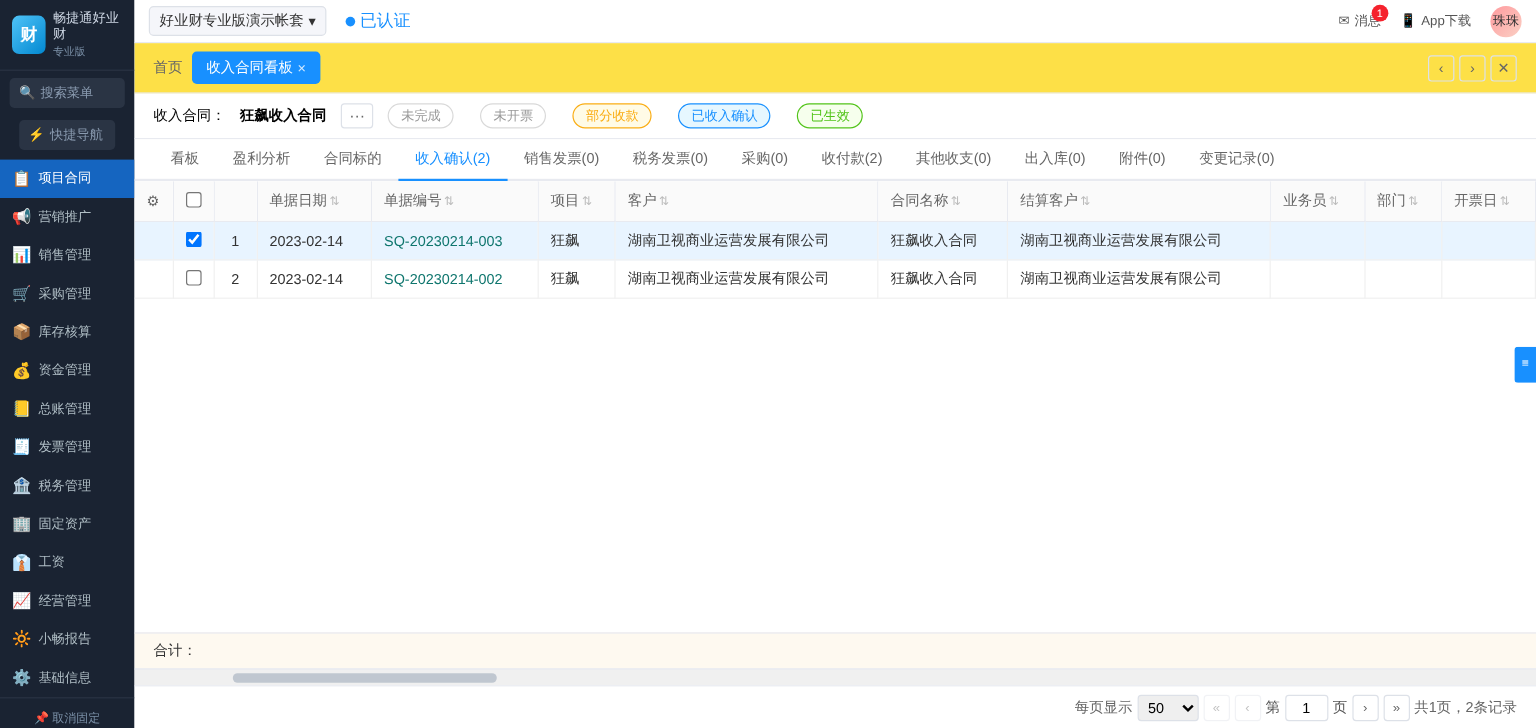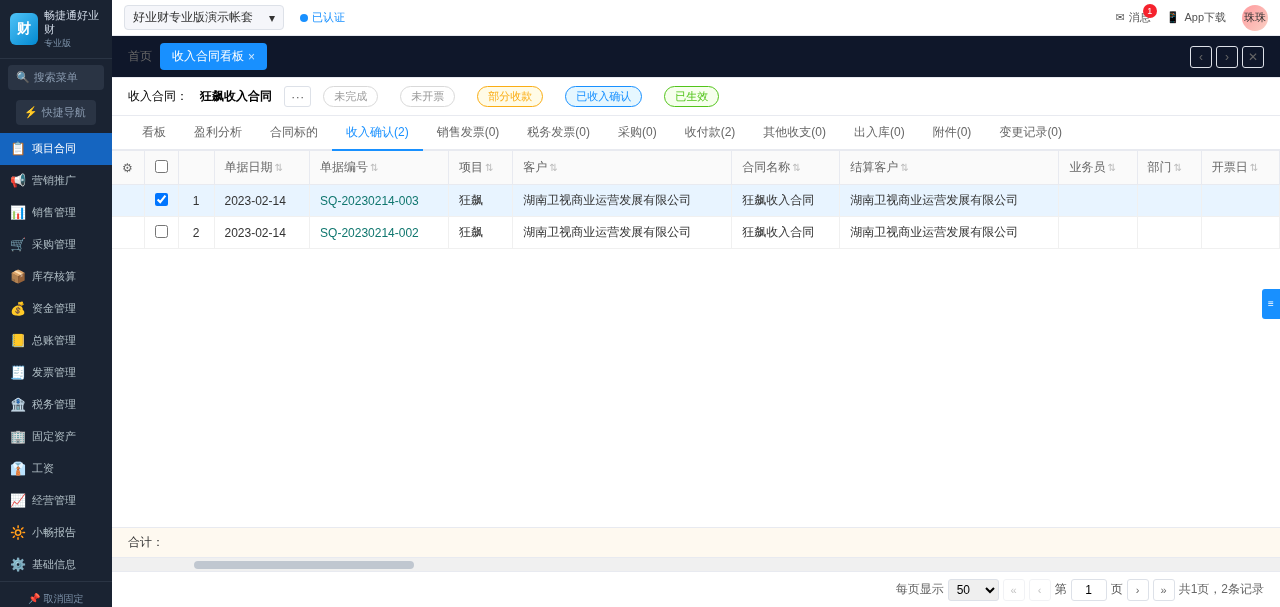--- a/index.html
+++ b/index.html
@@ -17,30 +17,30 @@
     .sidebar-item.active { background: #1565c0; color: white; }
     .sidebar-item-icon { width: 16px; height: 16px; display: flex; align-items: center; justify-content: center; font-size: 13px; flex-shrink: 0; }
     .sidebar-bottom { margin-top: auto; padding: 6px; border-top: 1px solid #2a3444; }
     .sidebar-pin-btn { background: none; border: none; color: #7a8fa6; font-size: 10px; cursor: pointer; padding: 4px; width: 100%; text-align: center; }
 
     
     .main { flex: 1; display: flex; flex-direction: column; height: 100%; overflow: hidden; }
 
     
     .topbar { background: white; height: 36px; display: flex; align-items: center; padding: 0 12px; border-bottom: 1px solid #e8eaf0; gap: 8px; flex-shrink: 0; }
-    .topbar-selector { display: flex; align-items: center; gap: 16px; font-size: 12px; color: #333; background: #f5f6fa; border: 1px solid #dde1e8; border-radius: 4px; padding: 3px 8px; cursor: pointer; }
-    .topbar-certified { display: flex; align-items: center; gap: 4px; color: #1890ff; font-size: 11px; margin-left: 8px; }
+    .topbar-selector { display: flex; align-items: center; gap: 4px; font-size: 12px; color: #333; background: #f5f6fa; border: 1px solid #dde1e8; border-radius: 4px; padding: 3px 8px; cursor: pointer; }
+    .topbar-certified { display: flex; align-items: center; gap: 4px; color: #1890ff; font-size: 14px; margin-left: 8px; }
     .topbar-certified-dot { width: 8px; height: 8px; background: #1890ff; border-radius: 50%; }
     .topbar-right { margin-left: auto; display: flex; align-items: center; gap: 16px; }
     .topbar-icon-btn { background: none; border: none; cursor: pointer; display: flex; align-items: center; gap: 4px; font-size: 11px; color: #555; position: relative; }
     .badge { background: #f5222d; color: white; font-size: 9px; border-radius: 8px; padding: 0 4px; min-width: 14px; height: 14px; display: flex; align-items: center; justify-content: center; position: absolute; top: -6px; right: -6px; }
     .topbar-avatar { width: 26px; height: 26px; background: linear-gradient(135deg, #ff9a9e, #fad0c4); border-radius: 50%; display: flex; align-items: center; justify-content: center; font-size: 11px; color: #333; cursor: pointer; }
 
     
-    .breadcrumb-bar { background: #0f172a; height: 42px; display: flex; align-items: center; padding: 0 16px; border-bottom: 1px solid #e8eaf0; gap: 8px; flex-shrink: 0; }
+    .breadcrumb-bar { background: #fde047; height: 42px; display: flex; align-items: center; padding: 0 16px; border-bottom: 1px solid #e8eaf0; gap: 8px; flex-shrink: 0; }
     .breadcrumb-home { color: #666; font-size: 12px; cursor: pointer; }
     .tab-active-btn { background: #1890ff; color: white; border: none; border-radius: 4px; padding: 5px 12px; font-size: 12px; cursor: pointer; display: flex; align-items: center; gap: 4px; }
     .tab-active-btn .close-x { opacity: 0.8; }
 
     
     .nav-arrows { margin-left: auto; display: flex; gap: 4px; }
     .nav-arrow { background: none; border: 1px solid #dde1e8; border-radius: 3px; width: 22px; height: 22px; cursor: pointer; display: flex; align-items: center; justify-content: center; color: #666; font-size: 12px; }
 
     
     .contract-header { background: white; padding: 8px 16px; border-bottom: 1px solid #e8eaf0; display: flex; align-items: center; gap: 12px; flex-shrink: 0; }

